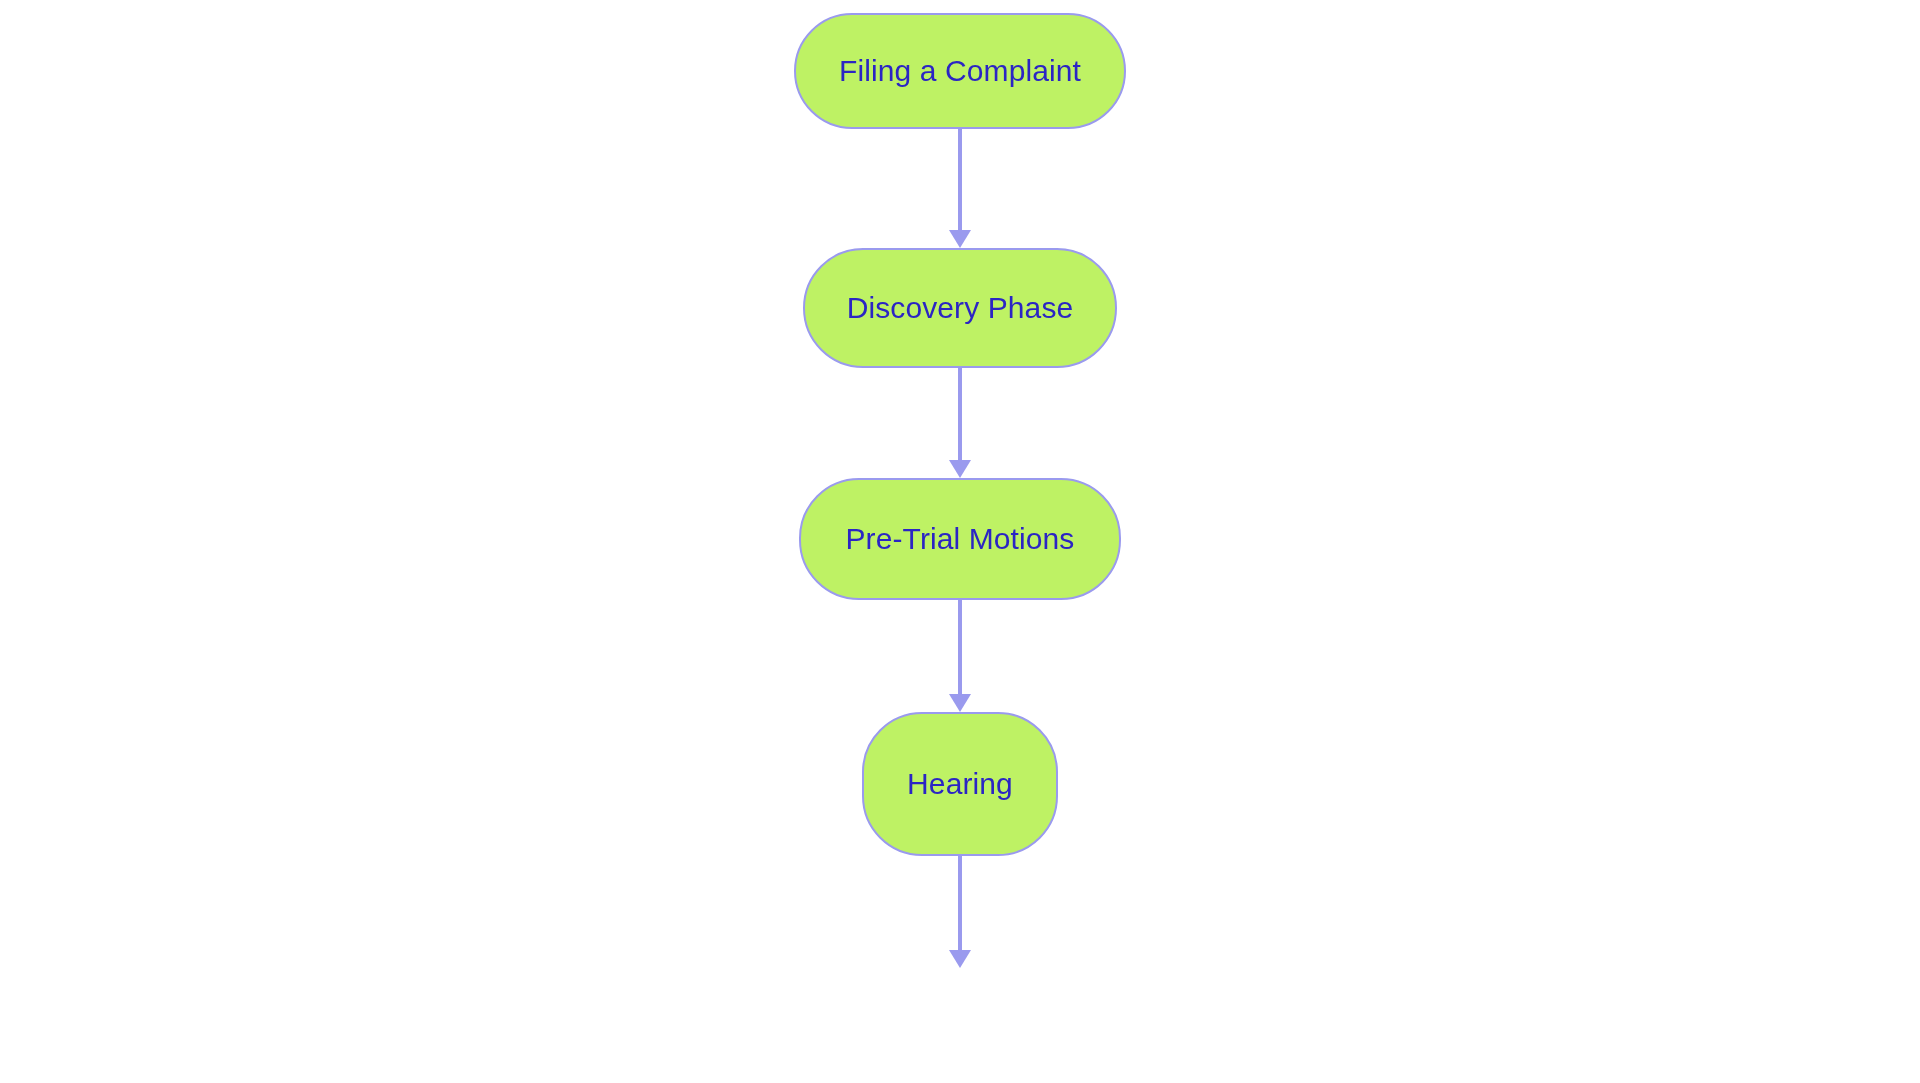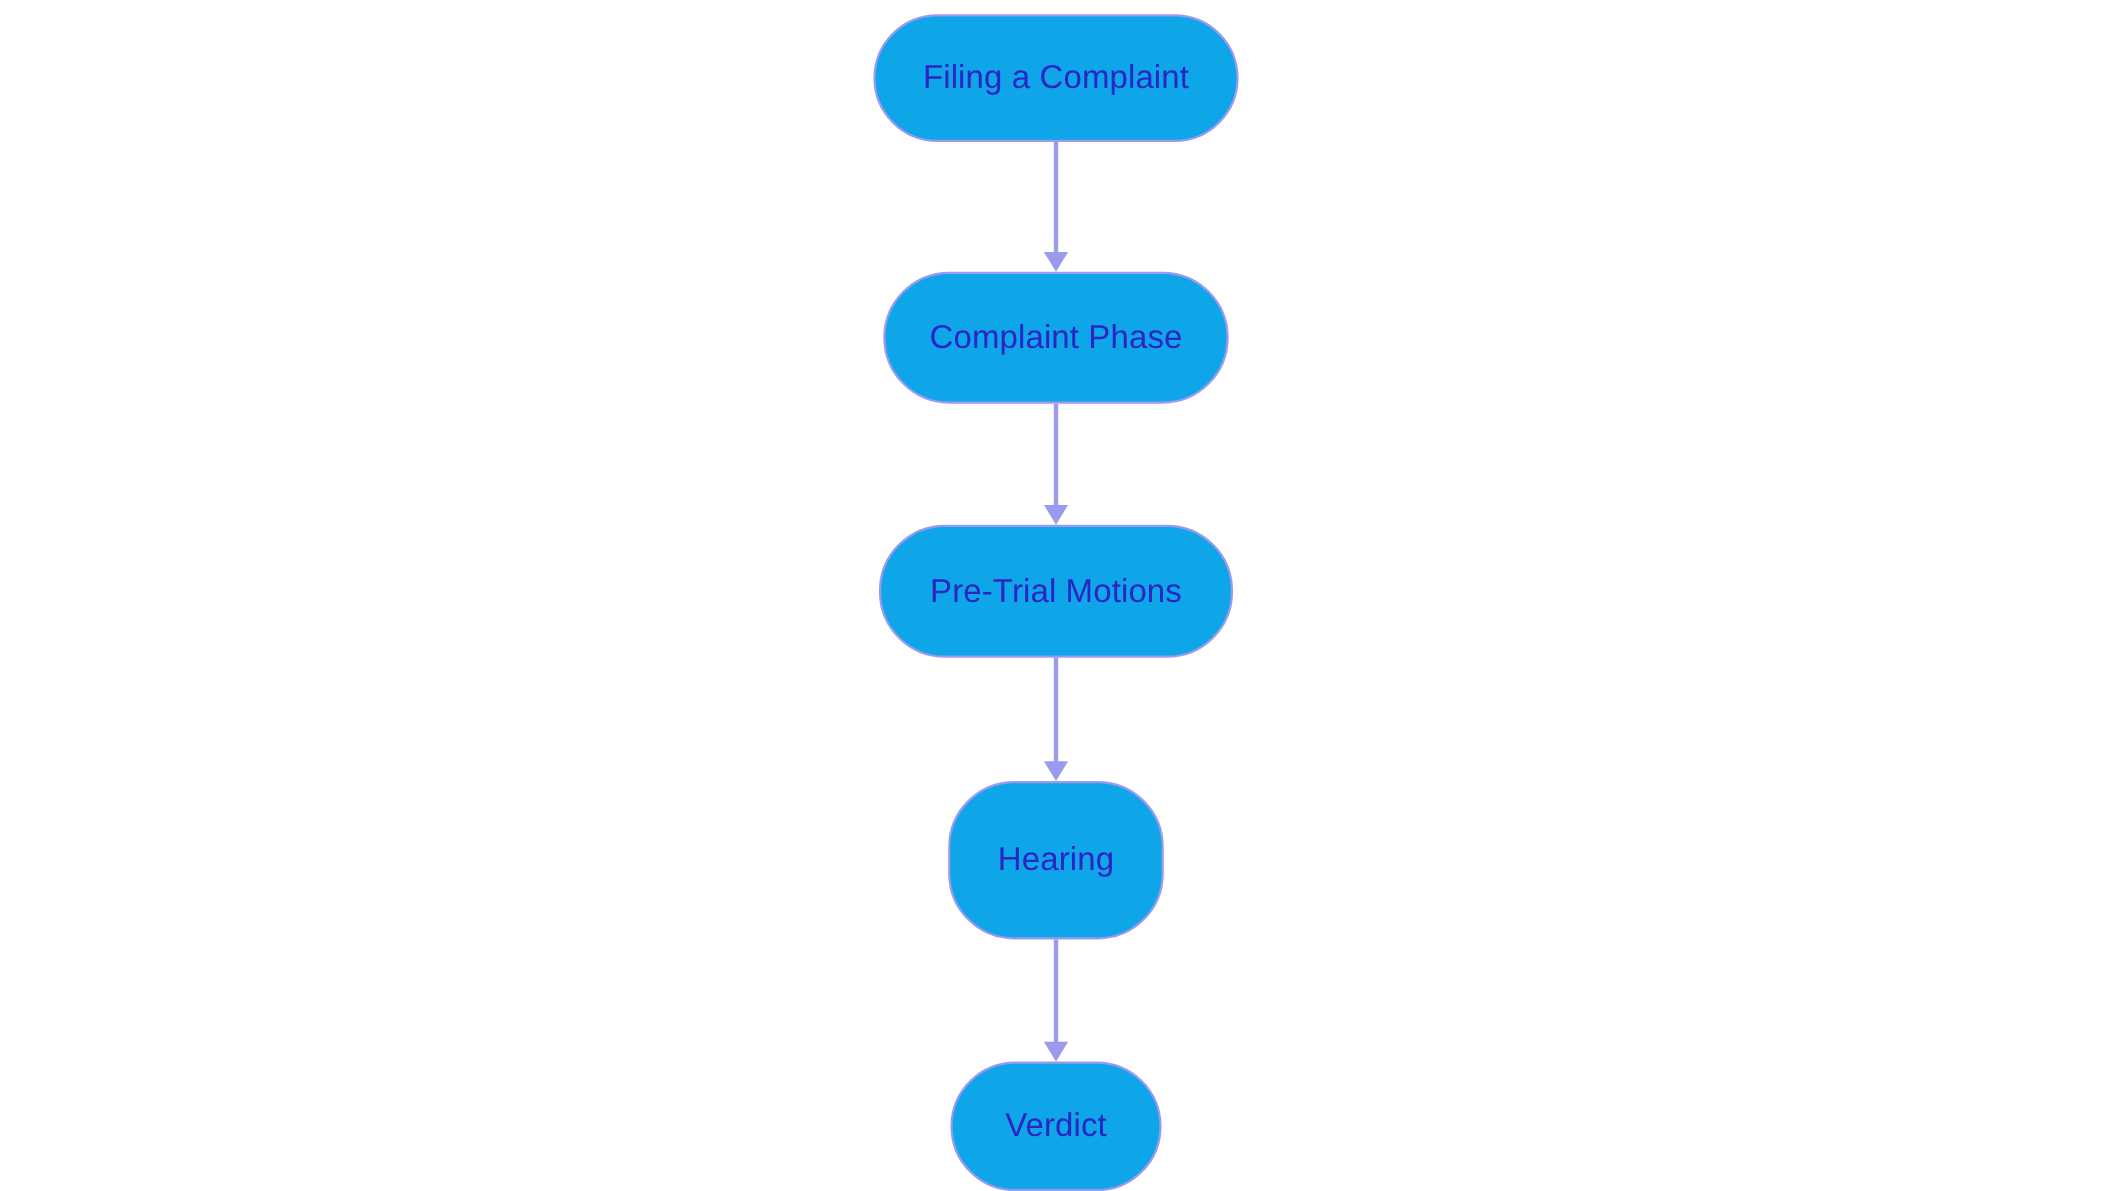--- a/index.html
+++ b/index.html
@@ -31,21 +31,21 @@
     display: flex;
     flex-direction: column;
     align-items: center;
   }
 
   .flow-node {
     box-sizing: border-box;
     display: flex;
     align-items: center;
     justify-content: center;
-    background: #0ea5e9;
+    background: #bef264;
     border: 2px solid #9a9aee;
     border-radius: 60px;
     color: #2b25c4;
     font-family: "Liberation Sans", sans-serif;
     font-size: 30px;
     font-weight: 400;
     letter-spacing: 0.1px;
     line-height: 1;
     white-space: nowrap;
     user-select: none;
@@ -101,21 +101,21 @@
     <div class="flow-node node-1">
       <span class="node-label">Filing a Complaint</span>
     </div>
 
     <div class="flow-connector conn-1">
       <div class="stem"></div>
       <div class="arrowhead"></div>
     </div>
 
     <div class="flow-node node-2">
-      <span class="node-label">Complaint Phase</span>
+      <span class="node-label">Discovery Phase</span>
     </div>
 
     <div class="flow-connector conn-2">
       <div class="stem"></div>
       <div class="arrowhead"></div>
     </div>
 
     <div class="flow-node node-3">
       <span class="node-label">Pre-Trial Motions</span>
     </div>
@@ -127,18 +127,15 @@
 
     <div class="flow-node node-4">
       <span class="node-label">Hearing</span>
     </div>
 
     <div class="flow-connector conn-4">
       <div class="stem"></div>
       <div class="arrowhead"></div>
     </div>
 
-    <div class="flow-node node-5">
-      <span class="node-label">Verdict</span>
-    </div>
 
   </div>
 </div>
 
 </body></html>

